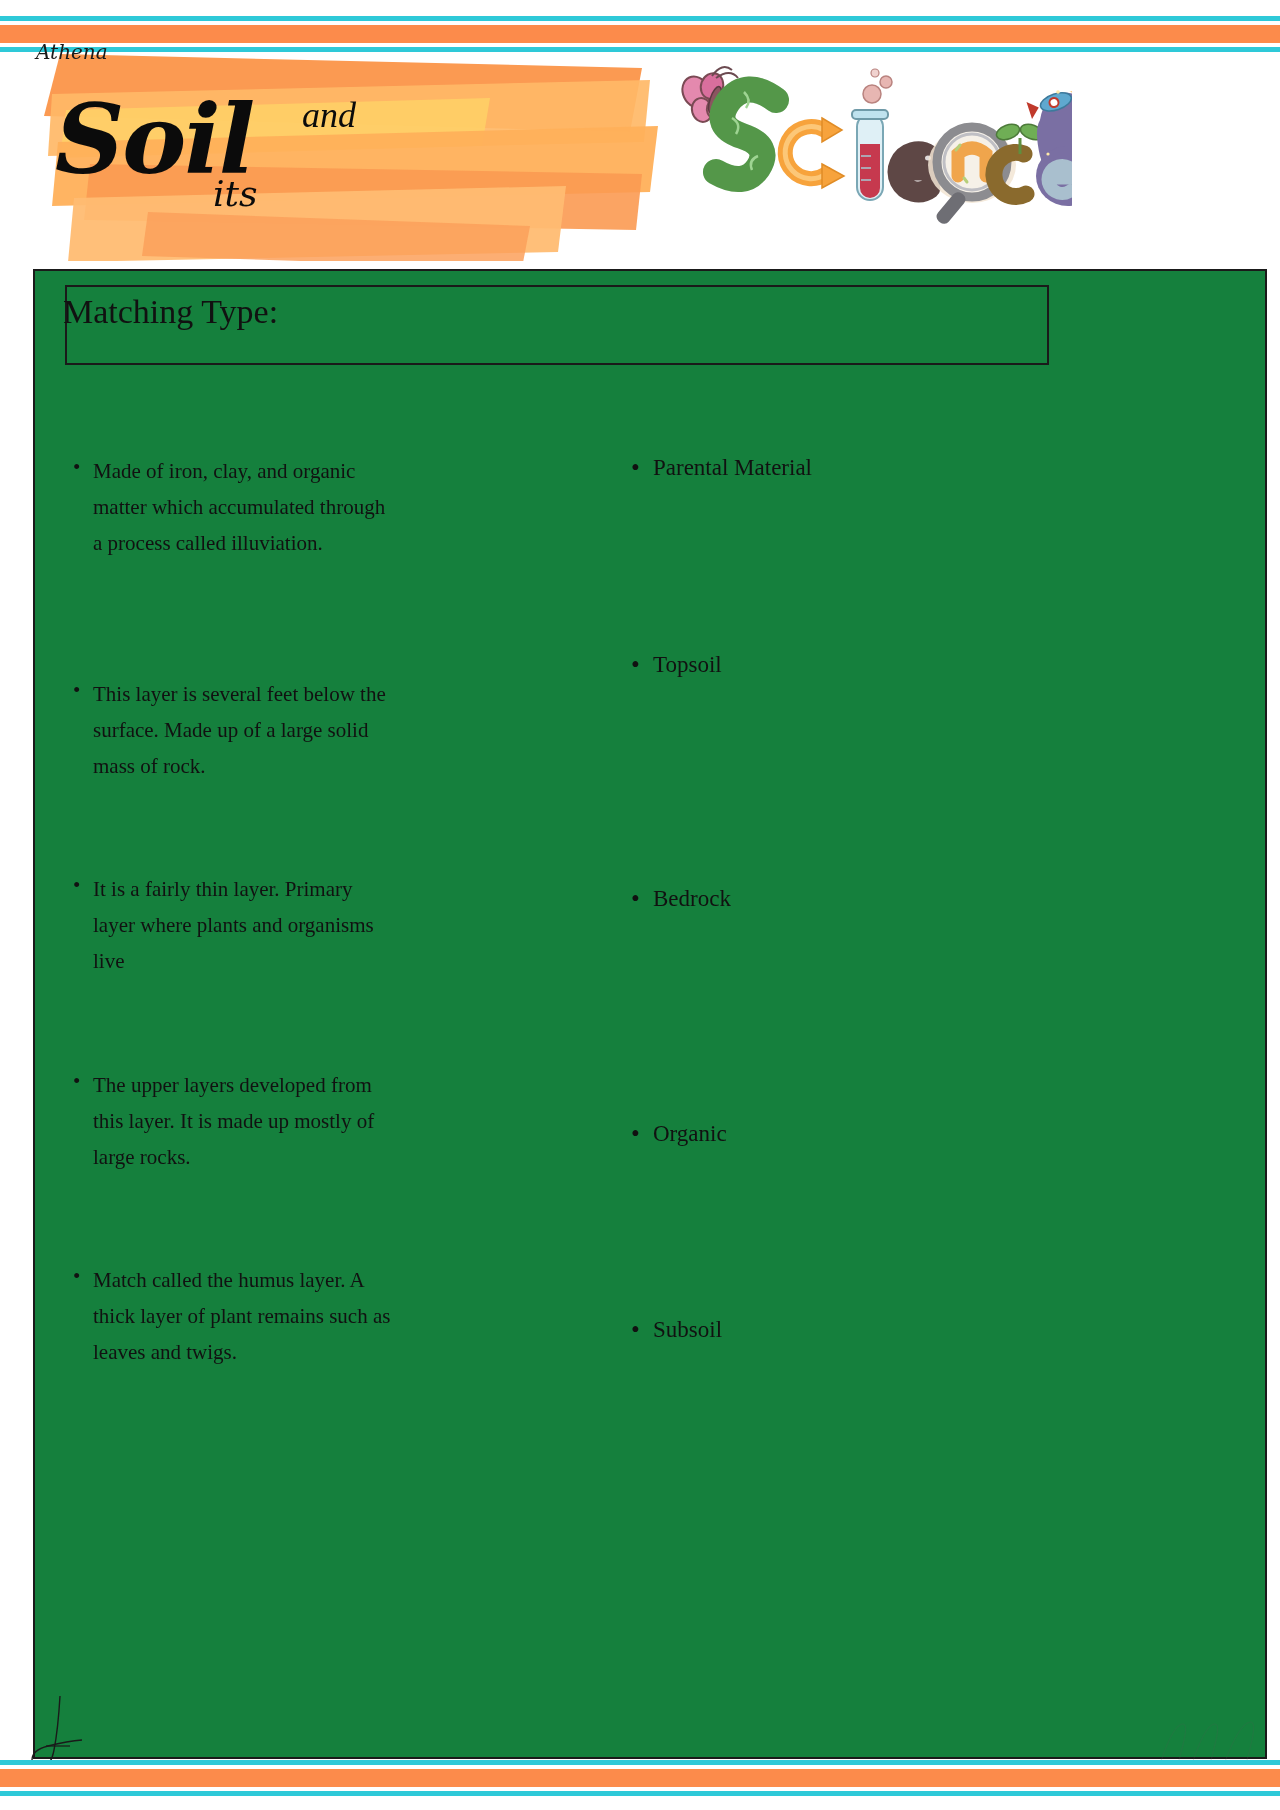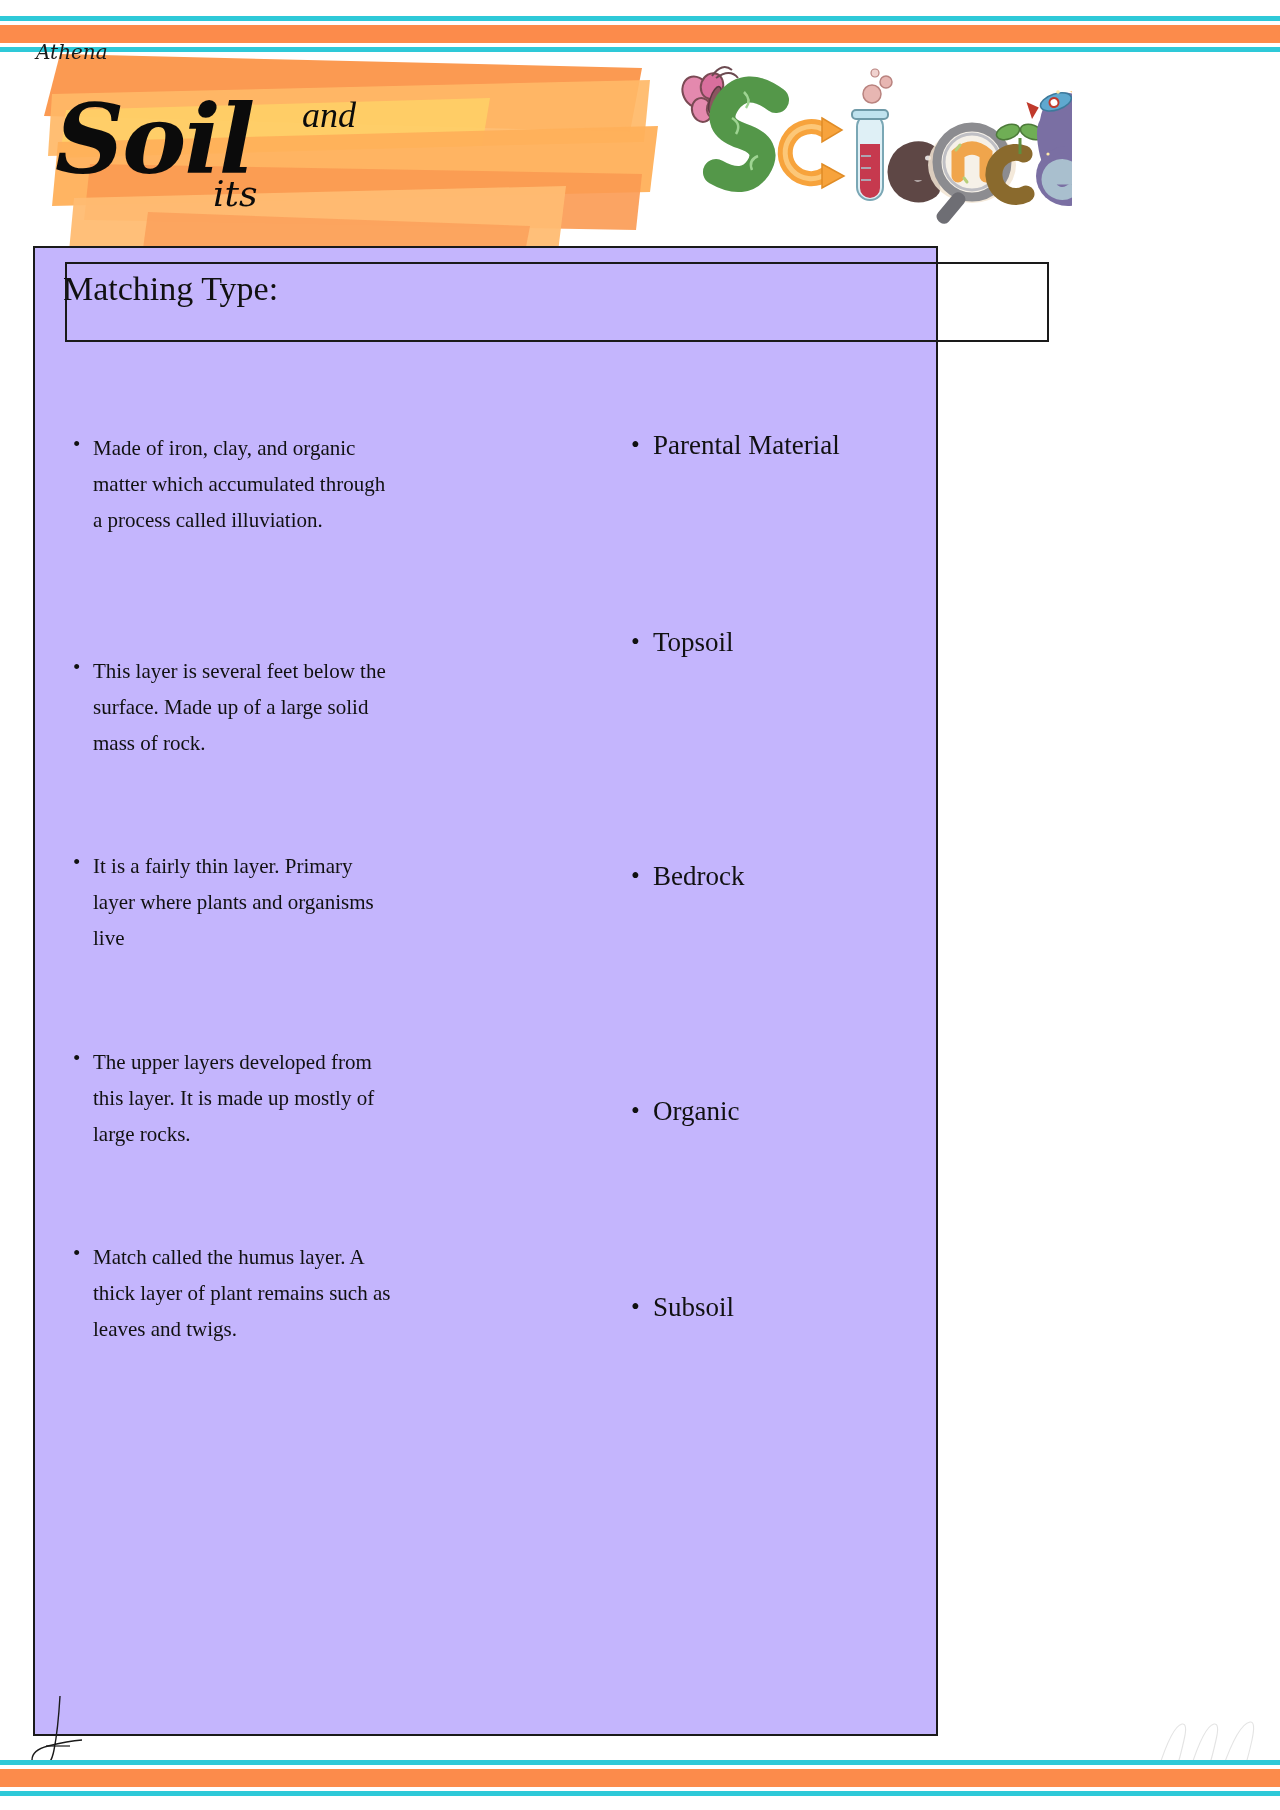--- a/index.html
+++ b/index.html
@@ -111,25 +111,25 @@
     left: 672px;
     top: 12px;
     width: 400px;
     height: 190px;
   }
 
   
   .sheet {
     position: absolute;
     left: 33px;
-    top: 246px;
-    width: 905px;
+    top: 269px;
+    width: 1234px;
     height: 1490px;
     border: 2px solid #1a1a1a;
-    background: #c4b5fd;
+    background: #15803d;
     box-sizing: border-box;
   }
 
   .instruction-box {
     position: absolute;
     left: 30px;
     top: 14px;
     width: 984px;
     height: 80px;
     border: 2px solid #1a1a1a;
@@ -210,21 +210,21 @@
     flex: 0 0 28px;
     font-size: 25px;
     line-height: 34px;
     color: #111111;
     padding-left: 6px;
     box-sizing: border-box;
   }
   .term-text {
     flex: 1 1 auto;
     font-family: "Liberation Serif", serif;
-    font-size: 27px;
+    font-size: 23px;
     line-height: 34px;
     color: #111111;
     white-space: nowrap;
   }
 
   
   .signature {
     position: absolute;
     left: 30px;
     top: 1694px;

